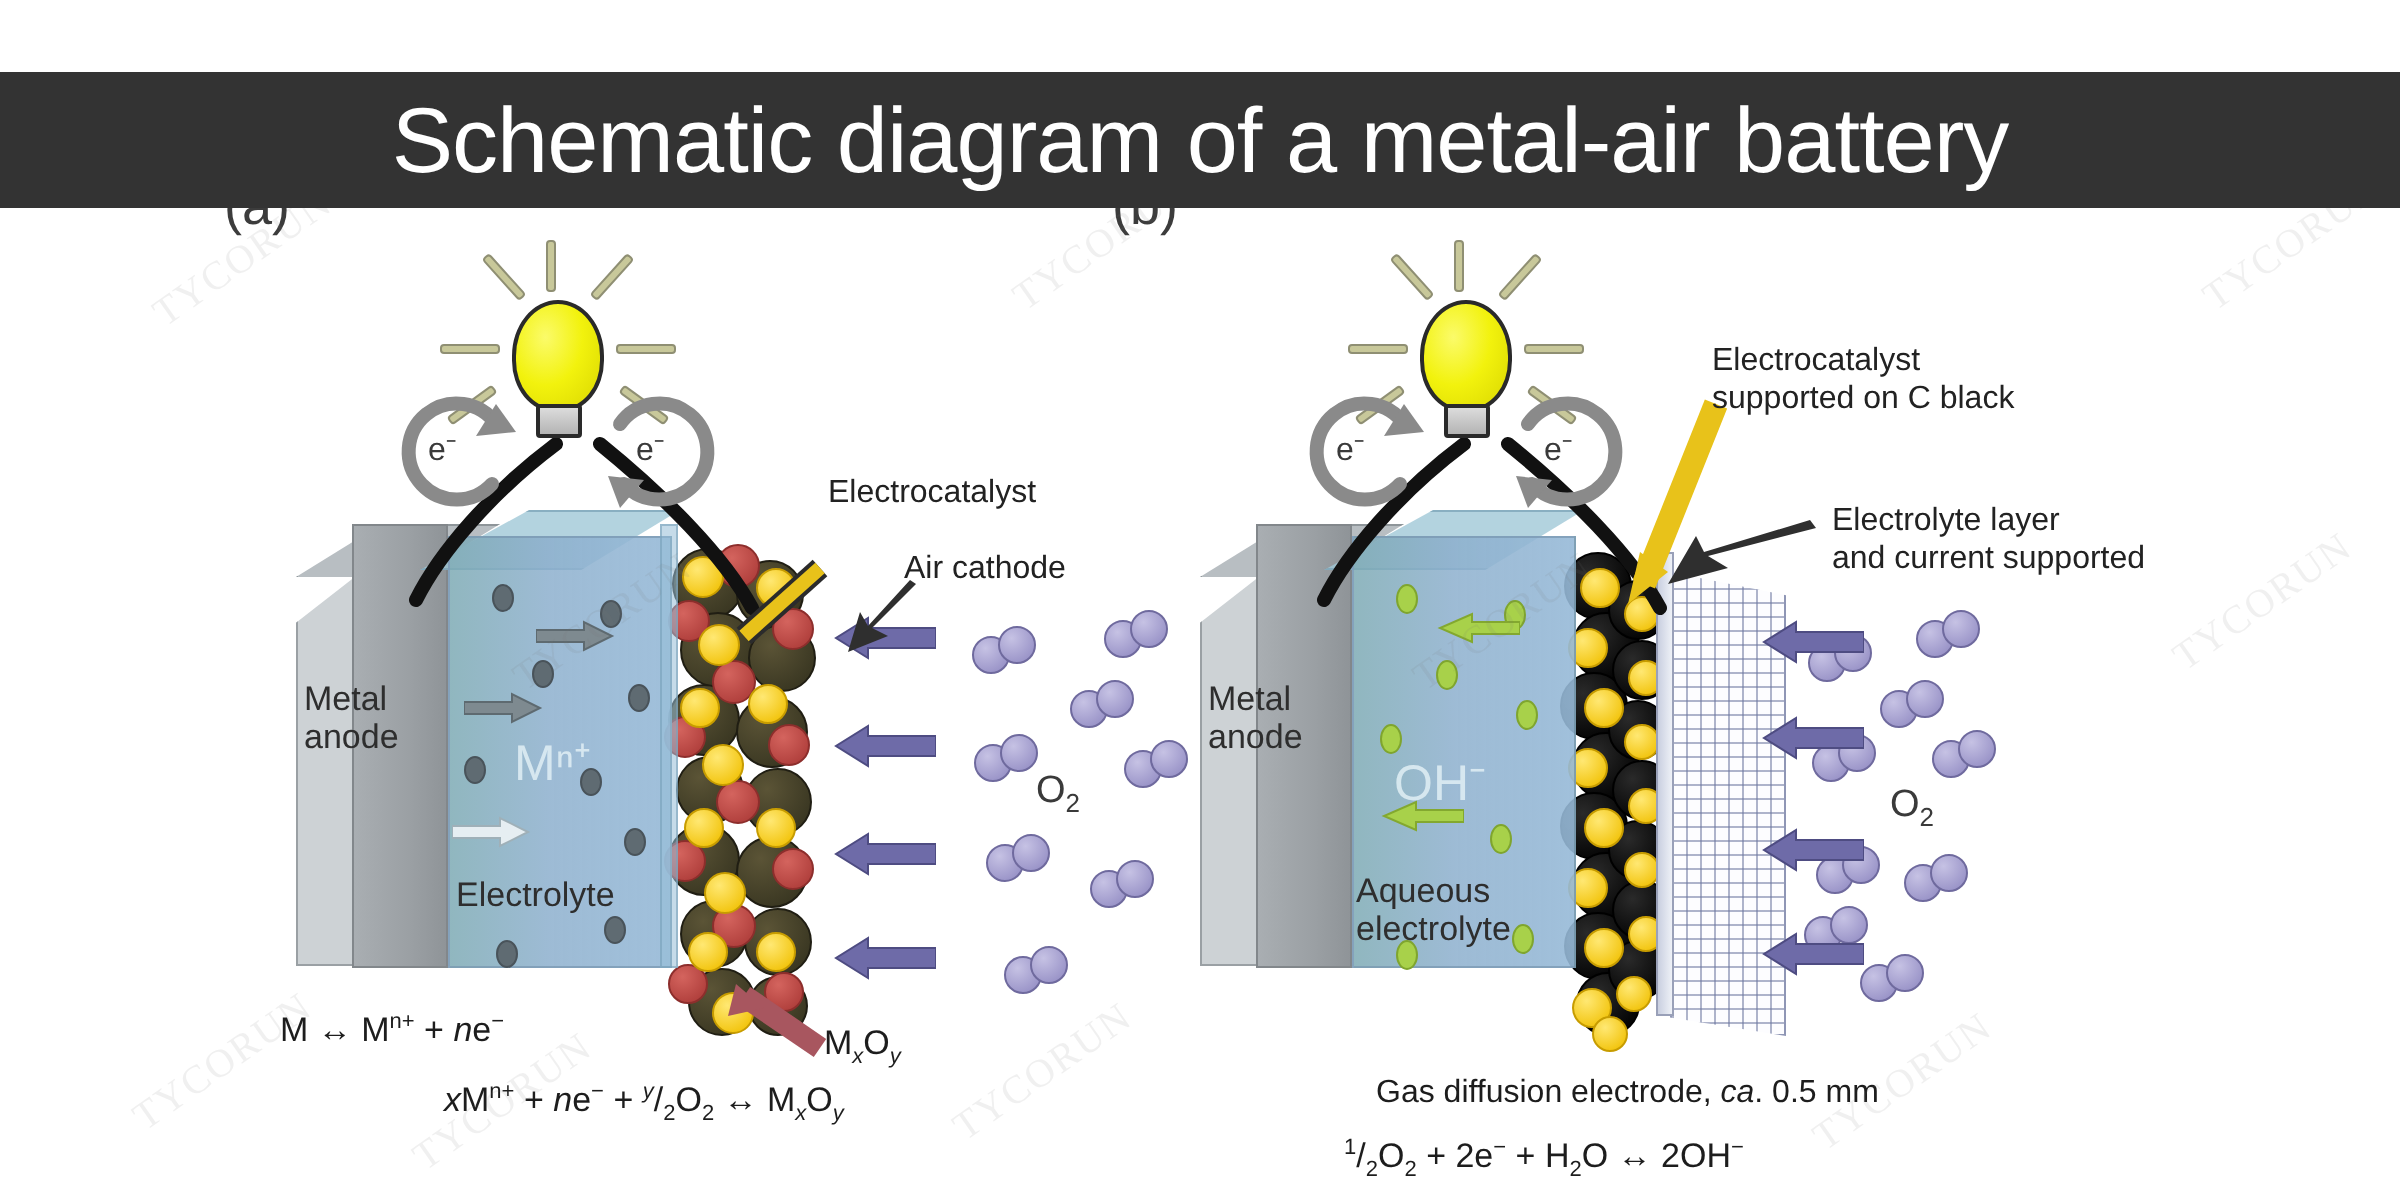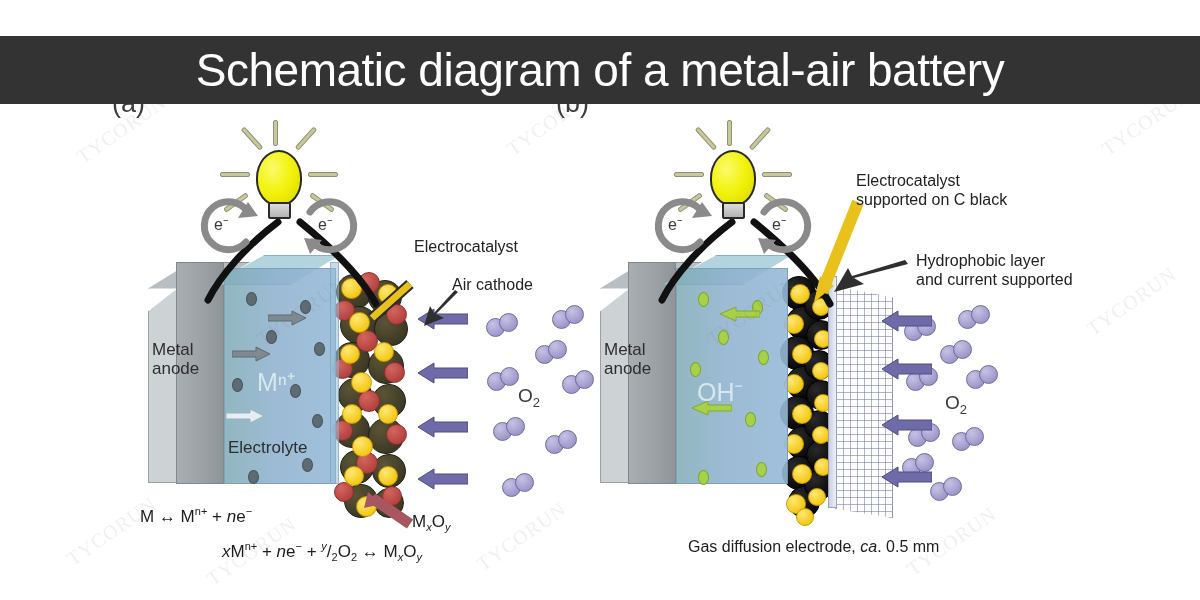--- a/index.html
+++ b/index.html
@@ -466,20 +466,24 @@
     <div class="anode-side" style="left:600px; top:288px; width:30px; height:195px; clip-path:polygon(0 12%,100% 0,100% 100%,0 100%);"></div>
     <div class="anode-top" style="left:600px; top:262px; width:102px; height:34px; clip-path:polygon(0 78%,42% 0,100% 0,58% 78%);"></div>
     <div class="anode-face" style="left:628px; top:262px; width:48px; height:222px;"></div>
     <div class="electro-top" style="left:662px; top:255px; width:130px; height:30px; clip-path:polygon(0 100%,42% 0,100% 0,62% 100%);"></div>
     <div class="electro-face" style="left:676px; top:268px; width:112px; height:216px;"></div>
   </div>
 
   <div class="cell-label" style="left:604px; top:340px; width:60px;">
     <span>Metal</span><br>
     <span>anode</span>
+  </div>
+  <div class="cell-label" style="left:678px; top:436px; width:96px;">
+    <span>Aqueous</span><br>
+    <span>electrolyte</span>
   </div>
   <div class="cell-label ghost" style="left:697px; top:378px;">OH⁻</div>
 
   <div class="ion green" style="left:698px; top:292px; width:11px; height:15px;"></div>
   <div class="ion green" style="left:752px; top:300px; width:11px; height:15px;"></div>
   <div class="ion green" style="left:718px; top:330px; width:11px; height:15px;"></div>
   <div class="ion green" style="left:690px; top:362px; width:11px; height:15px;"></div>
   <div class="ion green" style="left:758px; top:350px; width:11px; height:15px;"></div>
   <div class="ion green" style="left:745px; top:412px; width:11px; height:15px;"></div>
   <div class="ion green" style="left:698px; top:470px; width:11px; height:15px;"></div>
@@ -537,21 +541,21 @@
 
   <svg style="position:absolute;left:830px;top:258px;width:80px;height:42px;z-index:27;" viewBox="0 0 80 42">
     <path d="M78 6 L24 20 L34 26 L4 34 L18 10 L22 18 L75 2 z" fill="#2f2f2f"></path>
   </svg>
 
   <div class="annot" style="left:856px; top:172px;">
     <span>Electrocatalyst</span><br>
     <span>supported on C black</span>
   </div>
   <div class="annot" style="left:916px; top:252px;">
-    <span>Hydrophobic layer</span><br>
+    <span>Electrolyte layer</span><br>
     <span>and current supported</span>
   </div>
 
   <div class="o2mol" style="left:904px; top:322px;">
       <span style="left:0;top:0;"></span>
       <span style="left:13px;top:-5px;"></span>
     </div>
   <div class="o2mol" style="left:958px; top:310px;">
       <span style="left:0;top:0;"></span>
       <span style="left:13px;top:-5px;"></span>
@@ -593,14 +597,15 @@
     <path d="M52 6 H18 V1 L2 11 L18 21 V16 H52 z" fill="#6e6ba8" stroke="#4e4c82" stroke-width="1"></path>
   </svg>
   <svg class="pArrow" style="left:880px; top:414px; width:52px; height:22px;" viewBox="0 0 52 22">
     <path d="M52 6 H18 V1 L2 11 L18 21 V16 H52 z" fill="#6e6ba8" stroke="#4e4c82" stroke-width="1"></path>
   </svg>
   <svg class="pArrow" style="left:880px; top:466px; width:52px; height:22px;" viewBox="0 0 52 22">
     <path d="M52 6 H18 V1 L2 11 L18 21 V16 H52 z" fill="#6e6ba8" stroke="#4e4c82" stroke-width="1"></path>
   </svg>
 
   <div class="caption" style="left:688px; top:538px;text-align:center;">Gas diffusion electrode, <i>ca</i>. 0.5 mm</div>
+  <div class="eq" style="left:672px; top:568px;"><sup>1</sup>/<sub>2</sub>O<sub>2</sub> + 2e<sup>−</sup> + H<sub>2</sub>O ↔ 2OH<sup>−</sup></div>
 
 </div>
 
 </body></html>

